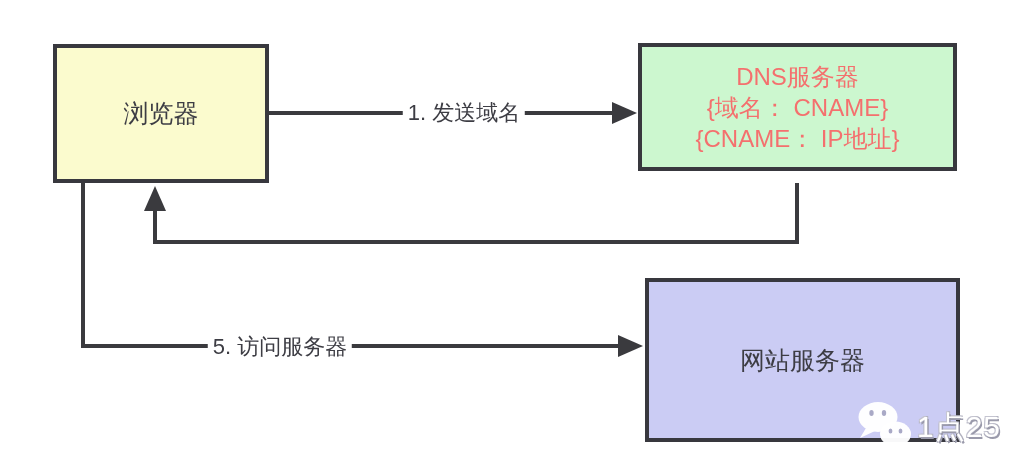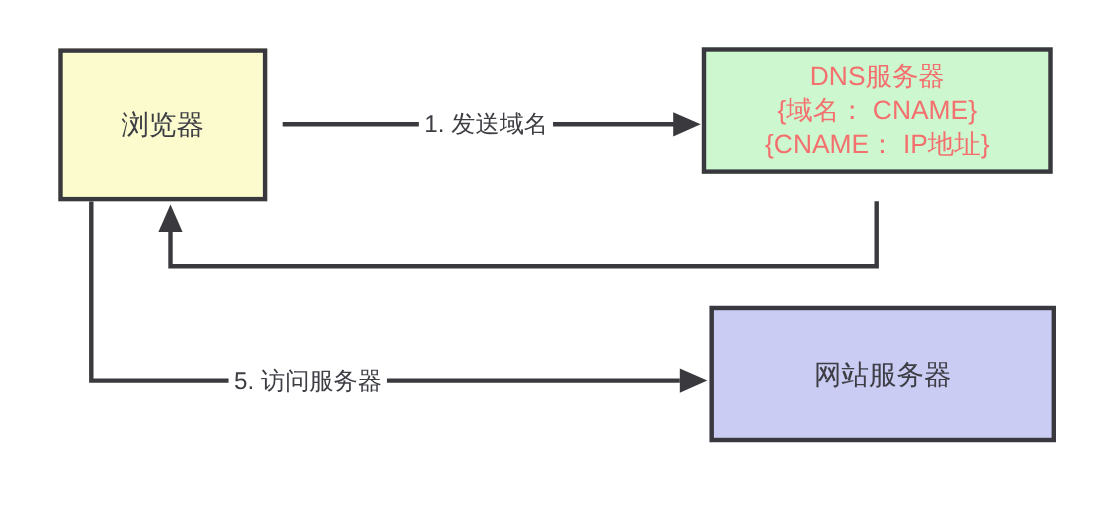--- a/index.html
+++ b/index.html
@@ -37,48 +37,48 @@
     border: 4px solid #38383e;
     display: flex;
     flex-direction: column;
     align-items: center;
     justify-content: center;
     text-align: center;
     color: #3d3d44;
   }
   .node-browser {
     left: 53px; top: 44px;
-    width: 190px; height: 139px;
+    width: 216px; height: 139px;
     background: #fbfbce;
     font-size: 25px;
   }
   .node-dns {
     left: 638px; top: 43px;
-    width: 319px; height: 115px;
+    width: 319px; height: 128px;
     background: #ccf7cf;
     color: #f4706e;
     font-size: 24px;
     line-height: 31px;
   }
   .node-web {
     left: 645px; top: 278px;
-    width: 315px; height: 124px;
+    width: 315px; height: 164px;
     background: #cbccf4;
     font-size: 25px;
   }
   .edge-label {
     position: absolute;
     transform: translate(-50%, -50%);
     background: #ffffff;
     color: #3d3d44;
     font-size: 22px;
     white-space: nowrap;
     padding: 0 5px;
   }
-  .edge-label-1 { left: 442px; top: 113px; text-align: right; }
+  .edge-label-1 { left: 464px; top: 113px; text-align: right; }
   .edge-label-2 { left: 477px; top: 243px; }
   .edge-label-3 { left: 280px; top: 347px; }
   .watermark {
     position: absolute;
     left: 855px;
     top: 401px;
     display: flex;
     align-items: center;
     z-index: 5;
   }
@@ -127,14 +127,27 @@
     <div>{CNAME： IP地址}</div>
   </div>
 
   <div class="node node-web">
     <span>网站服务器</span>
   </div>
 
   <div class="edge-label edge-label-1">1. 发送域名</div>
   <div class="edge-label edge-label-3">5. 访问服务器</div>
 
+  <div class="watermark">
+    <svg width="60" height="52" viewBox="0 0 60 52">
+      <ellipse cx="23" cy="16" rx="19.5" ry="15" fill="#ffffff" opacity="0.97"></ellipse>
+      <polygon points="11,27 5,37 20,30" fill="#ffffff" opacity="0.97"></polygon>
+      <ellipse cx="16.5" cy="12" rx="2.2" ry="3" fill="#a9a9c6"></ellipse>
+      <ellipse cx="29" cy="12" rx="2.2" ry="3" fill="#a9a9c6"></ellipse>
+      <ellipse cx="40.5" cy="33" rx="15.5" ry="12.5" fill="#ffffff" opacity="0.97"></ellipse>
+      <polygon points="49,43 54,51 42,45" fill="#ffffff" opacity="0.97"></polygon>
+      <ellipse cx="35.5" cy="30" rx="1.9" ry="2.5" fill="#a9a9c6"></ellipse>
+      <ellipse cx="45.5" cy="30" rx="1.9" ry="2.5" fill="#a9a9c6"></ellipse>
+    </svg>
+    <span class="watermark-text">1点25</span>
+  </div>
 
 </div>
 
 </body></html>

